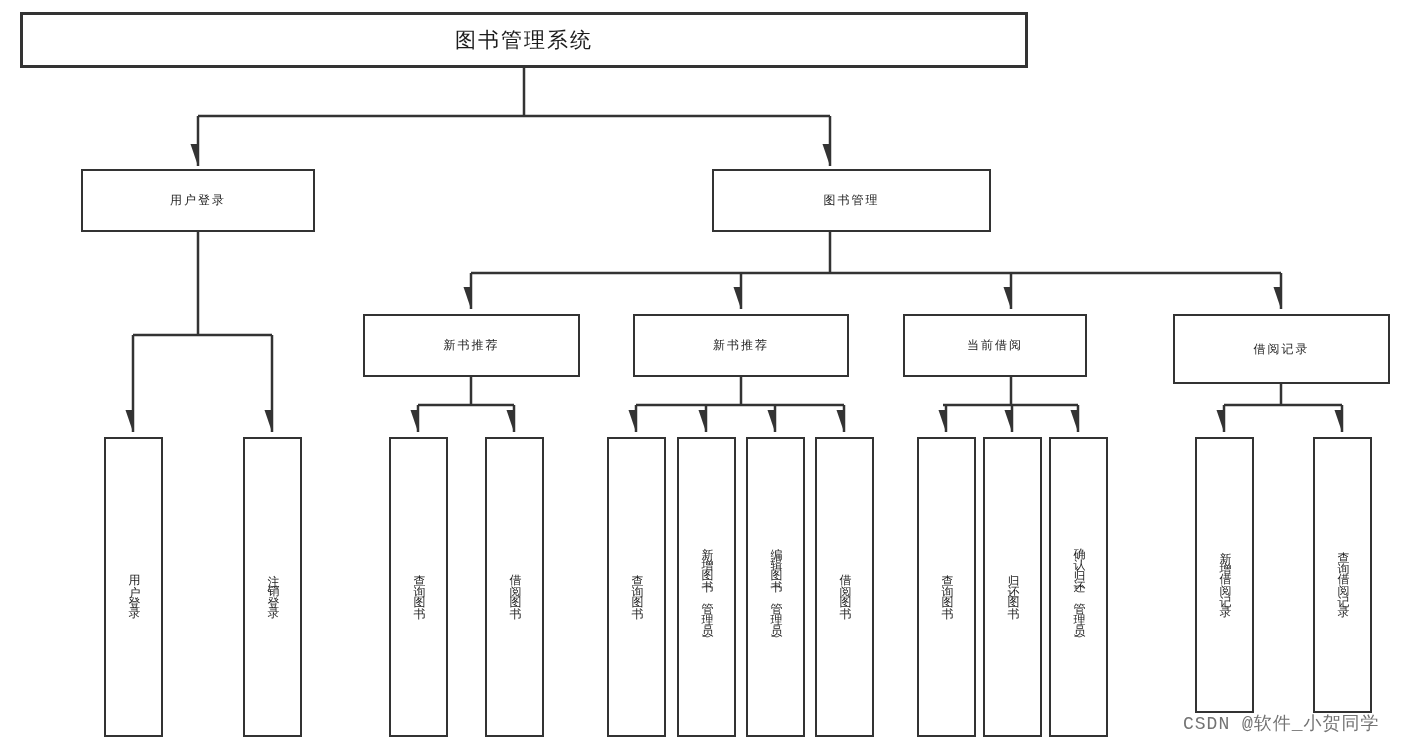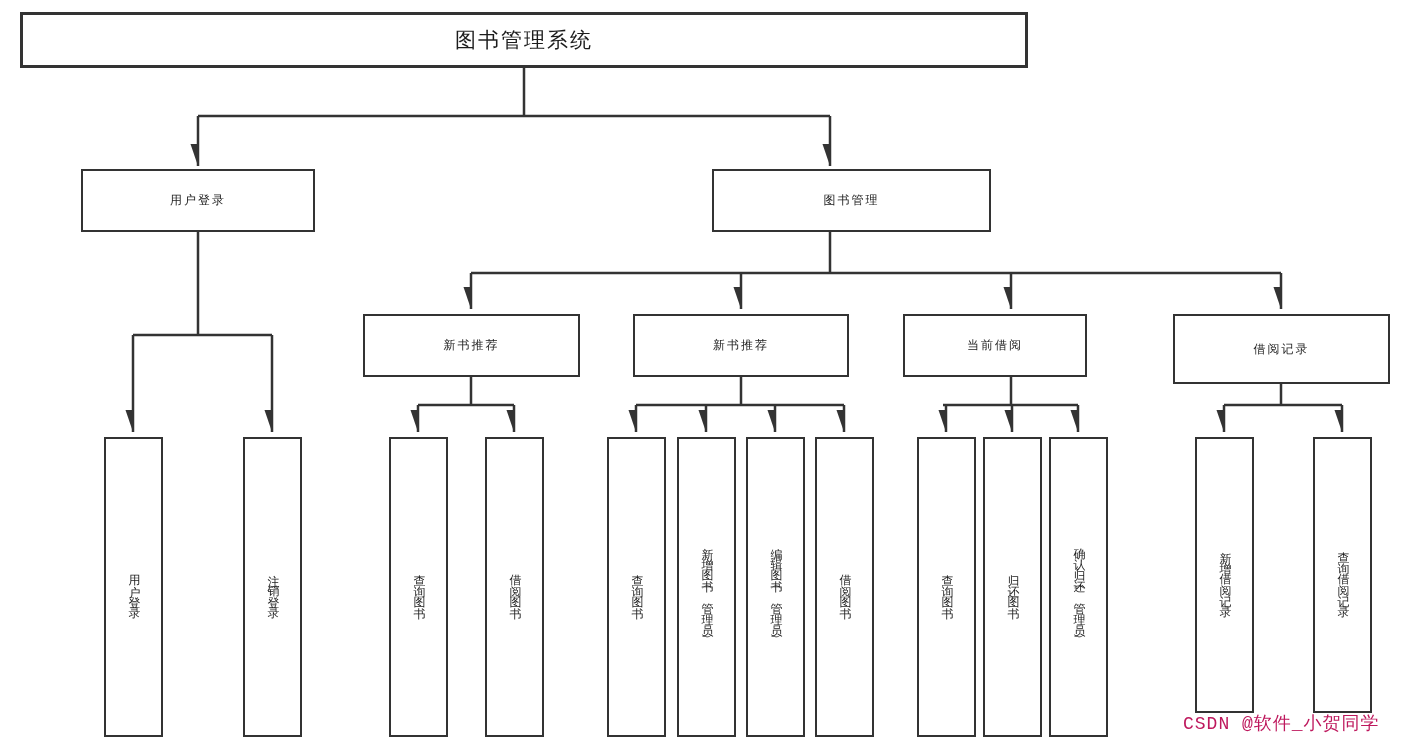--- a/index.html
+++ b/index.html
@@ -41,21 +41,21 @@
     letter-spacing: 11px;
     line-height: 1;
     white-space: normal;
   }
   #watermark {
     position: absolute;
     left: 1183px;
     top: 711px;
     font-size: 18px;
     letter-spacing: 1px;
-    color: #be185d;
+    color: #737373;
     z-index: 3;
     white-space: nowrap;
   }
 </style>
 </head>
 <body>
 
 <div id="canvas">
 
   <svg id="connectors" viewBox="0 0 1405 747" xmlns="http://www.w3.org/2000/svg">

